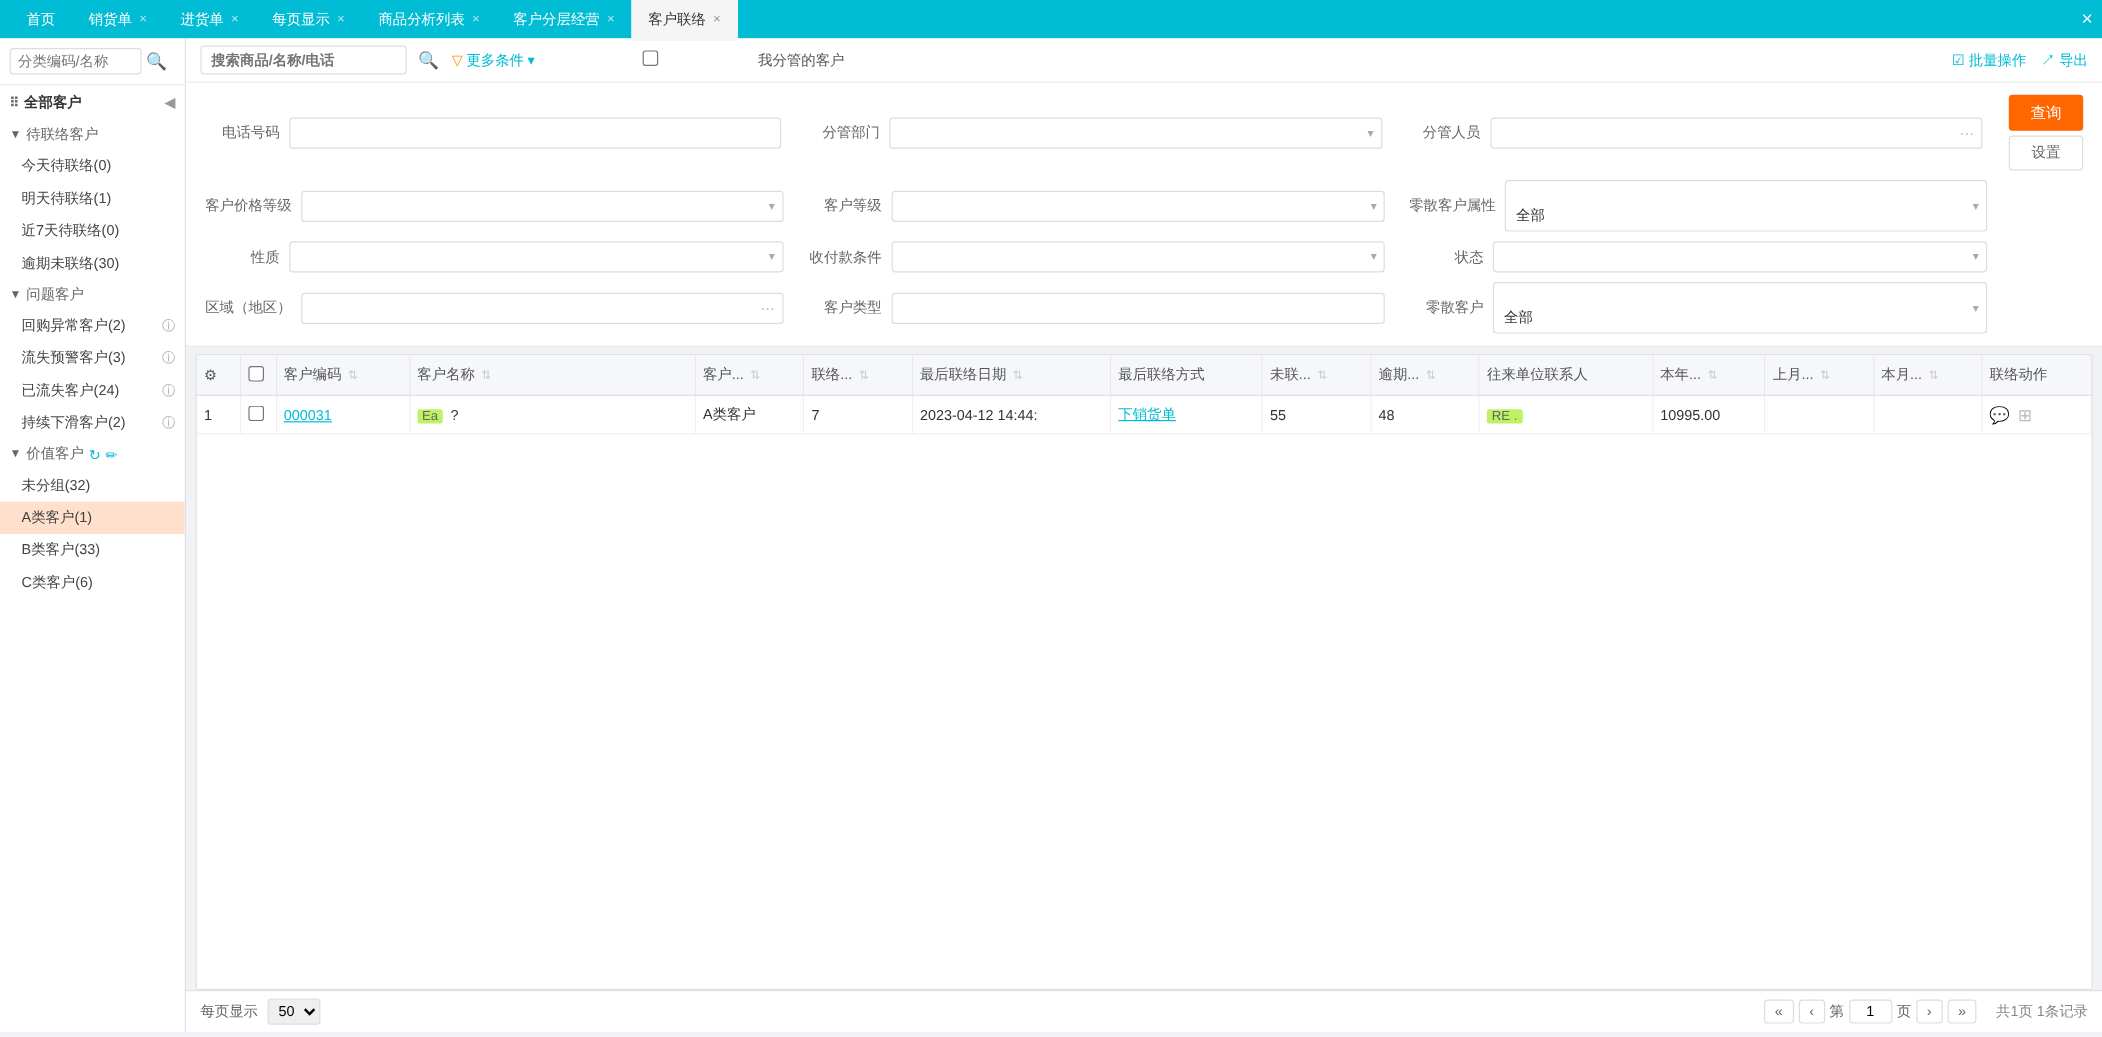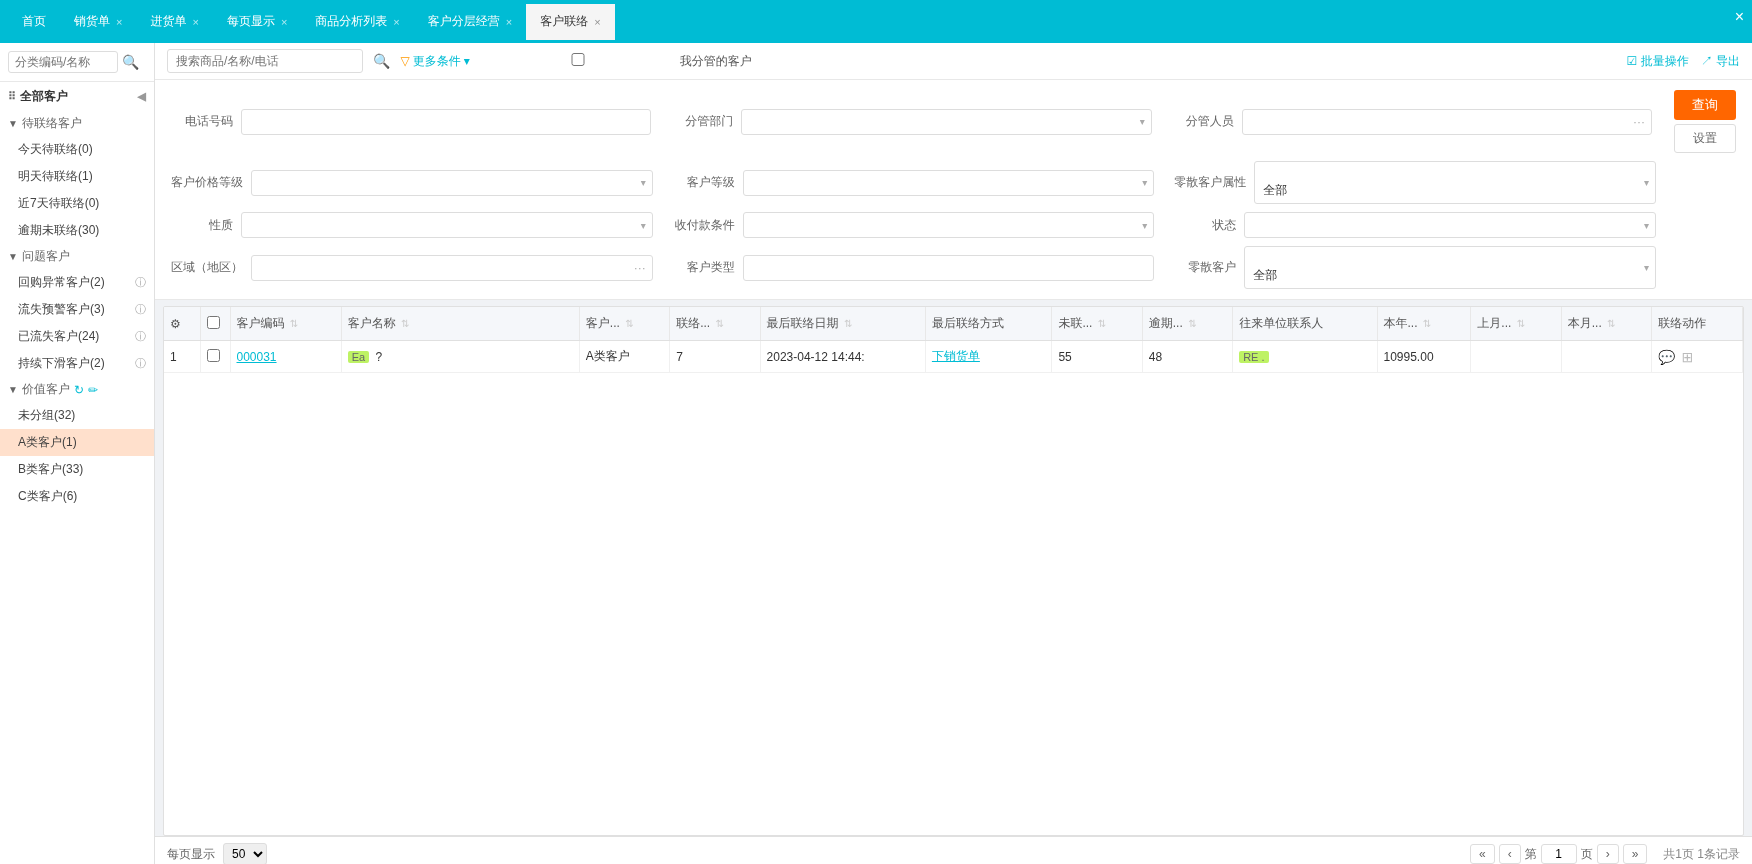--- a/index.html
+++ b/index.html
@@ -1,21 +1,21 @@
 <!DOCTYPE html>
 <html><head>
   <meta charset="utf-8">
   <style>
     * { box-sizing: border-box; margin: 0; padding: 0; font-family: 'Microsoft YaHei', Arial, sans-serif; font-size: 12px; }
     body { background: #f0f2f5; width: 1752px; min-height: 864px; overflow: hidden; }
 
     
     .top-nav {
       background: #00bcd4;
-      height: 43px;
+      height: 32px;
       display: flex;
       align-items: center;
       padding: 0 8px;
       gap: 0;
     }
     .nav-item {
       color: #fff;
       padding: 0 14px;
       height: 36px;
       display: flex;
@@ -143,23 +143,24 @@
       padding: 6px 12px;
       display: flex;
       align-items: center;
       gap: 10px;
       border-bottom: 1px solid #e8e8e8;
     }
     .filter-bar input {
       border: 1px solid #ddd;
       border-radius: 3px;
       padding: 4px 8px;
-      width: 196px;
+      width: 172px;
       font-size: 12px;
       outline: none;
+      font-weight: bold;
     }
     .filter-bar .search-btn {
       color: #00bcd4;
       cursor: pointer;
       font-size: 14px;
     }
     .filter-more {
       color: #00bcd4;
       cursor: pointer;
       display: flex;

